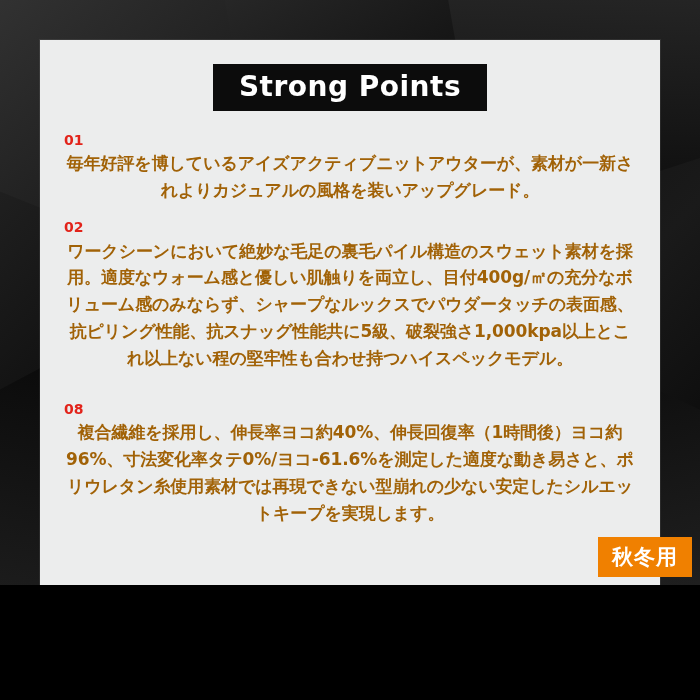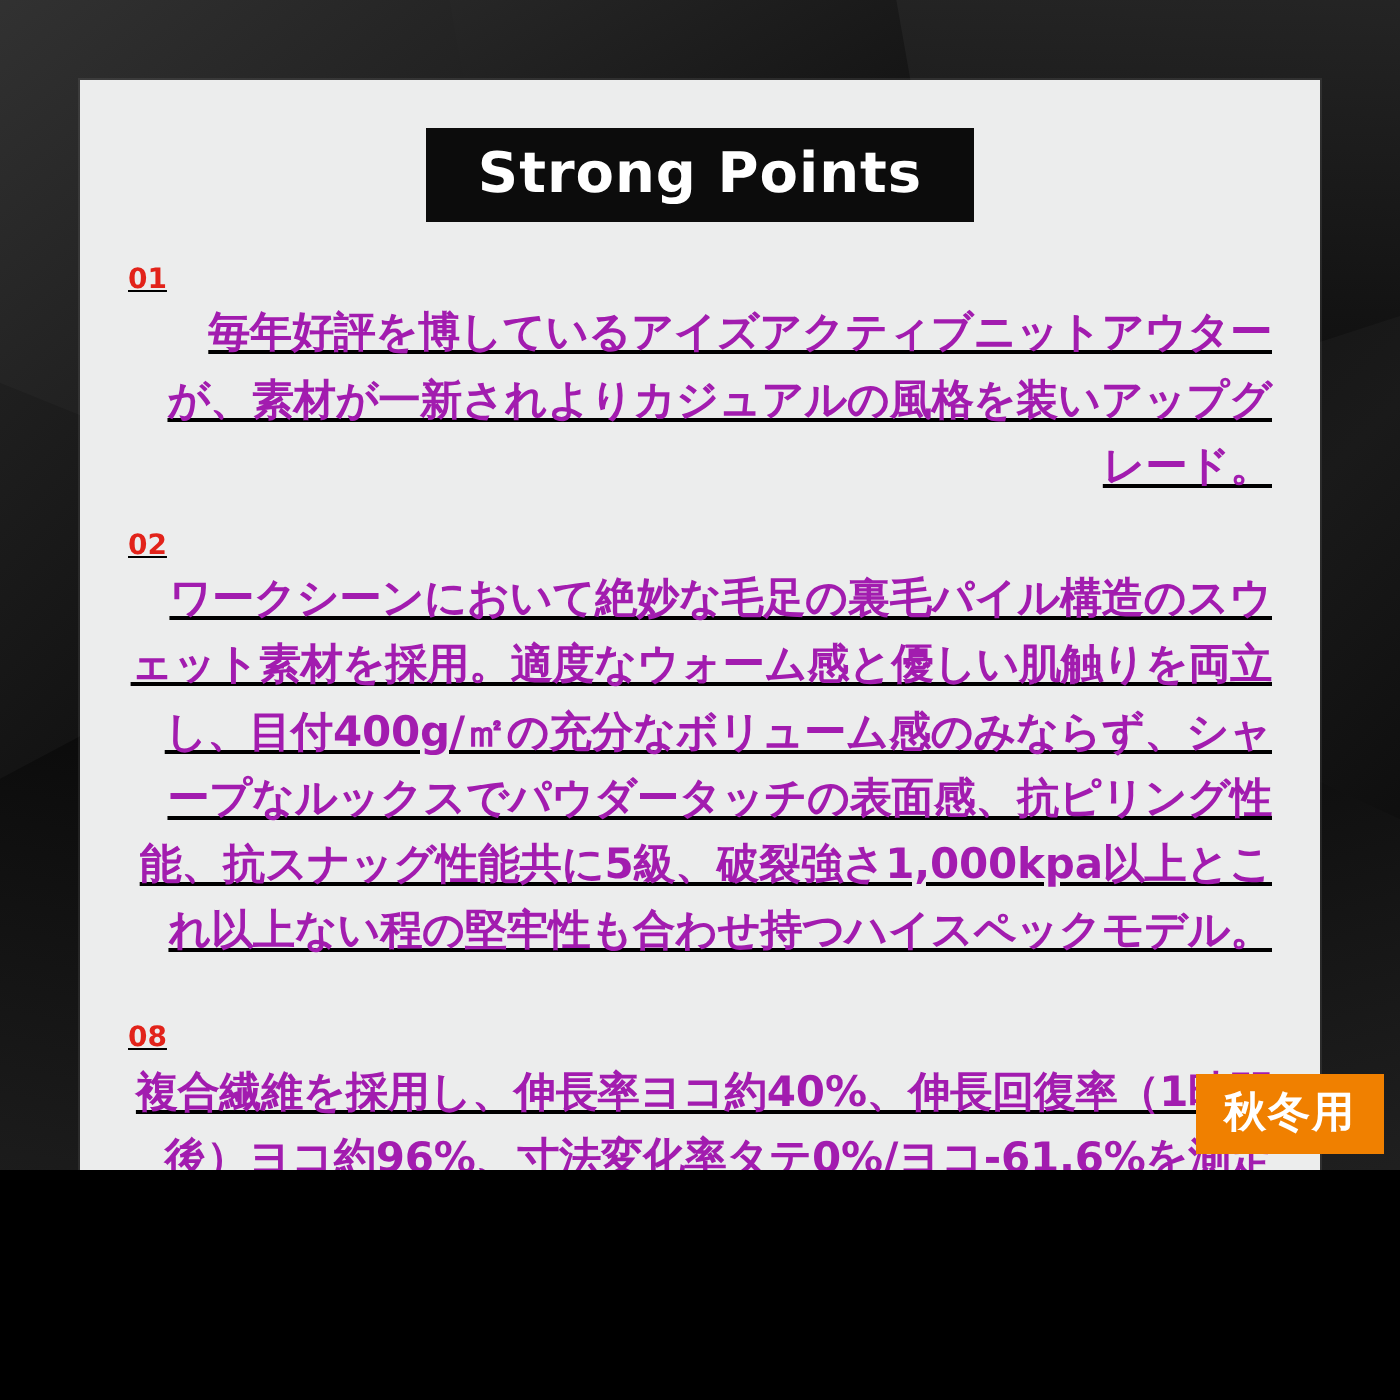--- a/index.html
+++ b/index.html
@@ -76,38 +76,37 @@
     letter-spacing: 0.5px;
     padding: 9px 26px 10px 26px;
     line-height: 1;
     font-family: "DejaVu Sans", sans-serif;
   }
 
   
   .block {
     margin: 16px 0 14px 0;
     padding: 0 2px;
-    text-decoration: underline;
   }
   .num {
     color: #e2231a;
     font-weight: bold;
     font-size: 14px;
     line-height: 1.1;
     margin-bottom: 2px;
     font-family: "DejaVu Sans", sans-serif;
   }
   .body-text {
-    color: #a21caf;
-    font-size: 21px;
+    color: #a16207;
+    font-size: 17px;
     line-height: 1.58;
     font-weight: bold;
     letter-spacing: -0.1px;
     font-family: "DejaVu Sans", sans-serif;
-    text-align: right;
+    text-align: center;
   }
   .b1 { margin-bottom: 16px; }
   .b2 { margin-bottom: 30px; }
   .b3 { margin-bottom: 12px; }
   .b4 { margin-bottom: 0; }
 
   
   .badge {
     position: absolute;
     right: 8px;

